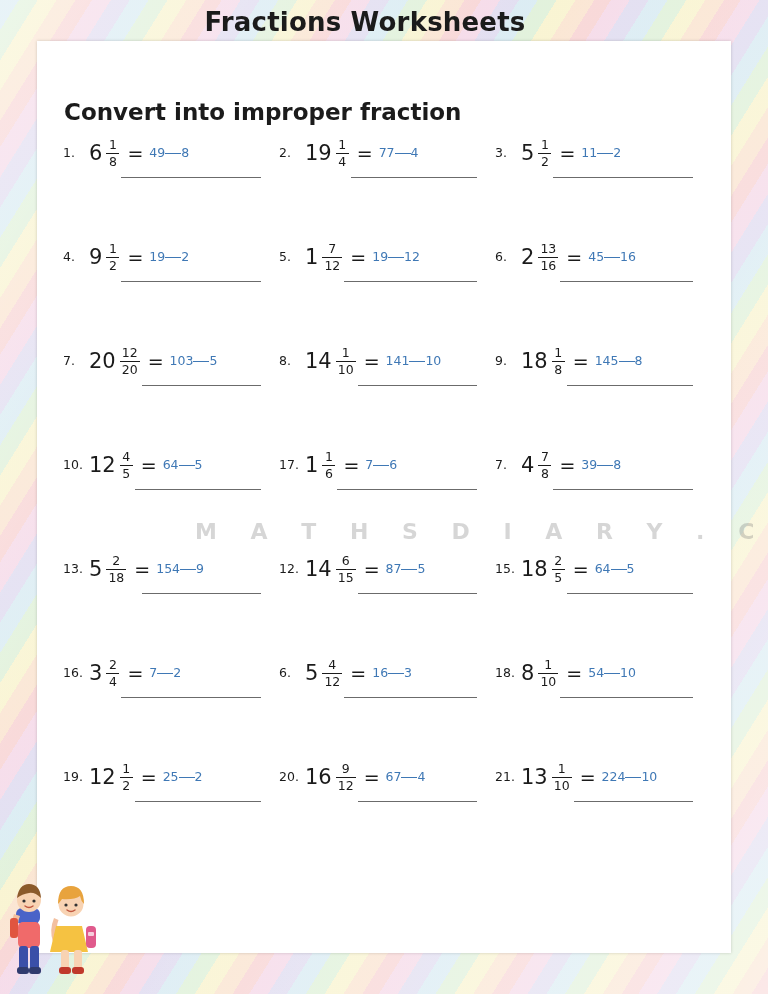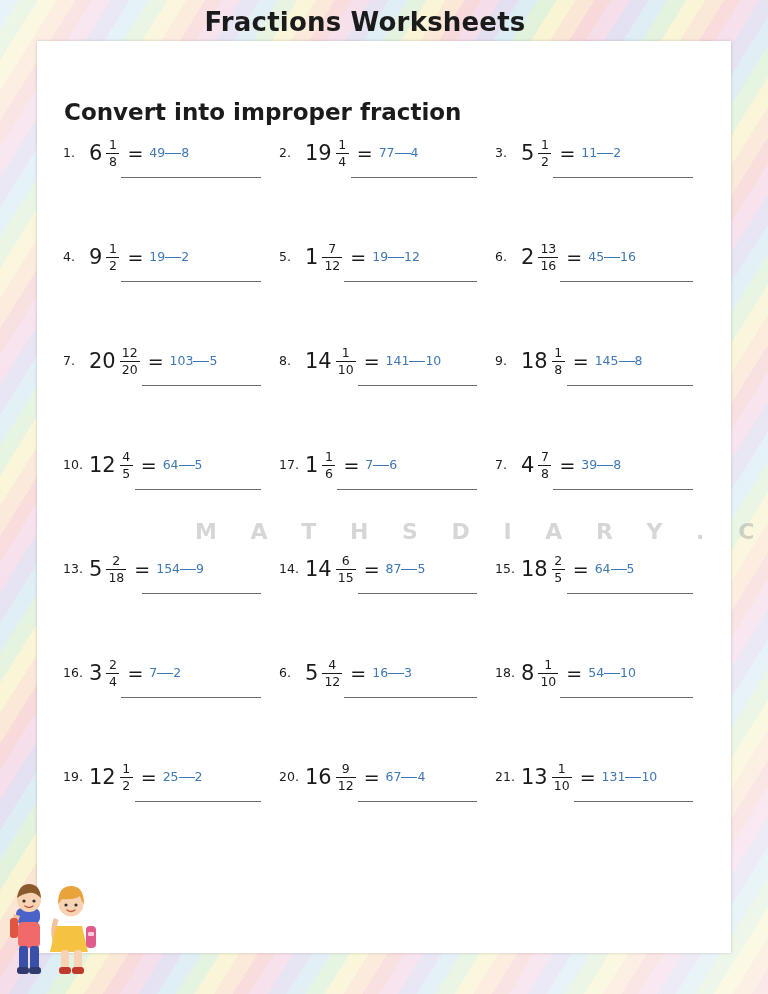--- a/index.html
+++ b/index.html
@@ -430,21 +430,21 @@
             <span class="eq">=</span>
             <span class="ans">
               <span class="num">154</span>
               <span class="bar"></span>
               <span class="den">9</span>
             </span>
           </span>
           <span class="line" style="left: 81px; width: 119px;"></span>
         </div>
         <div class="cell">
-          <span class="q-num">14.</span>
+          <span class="q-num">12.</span>
           <span class="expr">
             <span class="whole">14</span>
             <span class="frac">
               <span class="num">6</span>
               <span class="bar"></span>
               <span class="den">15</span>
             </span>
             <span class="eq">=</span>
             <span class="ans">
               <span class="num">87</span>
@@ -570,21 +570,21 @@
           <span class="q-num">21.</span>
           <span class="expr">
             <span class="whole">13</span>
             <span class="frac">
               <span class="num">1</span>
               <span class="bar"></span>
               <span class="den">10</span>
             </span>
             <span class="eq">=</span>
             <span class="ans">
-              <span class="num">131</span>
+              <span class="num">224</span>
               <span class="bar"></span>
               <span class="den">10</span>
             </span>
           </span>
           <span class="line" style="left: 81px; width: 119px;"></span>
         </div>
       </div>
     </div>
 </div>
 

